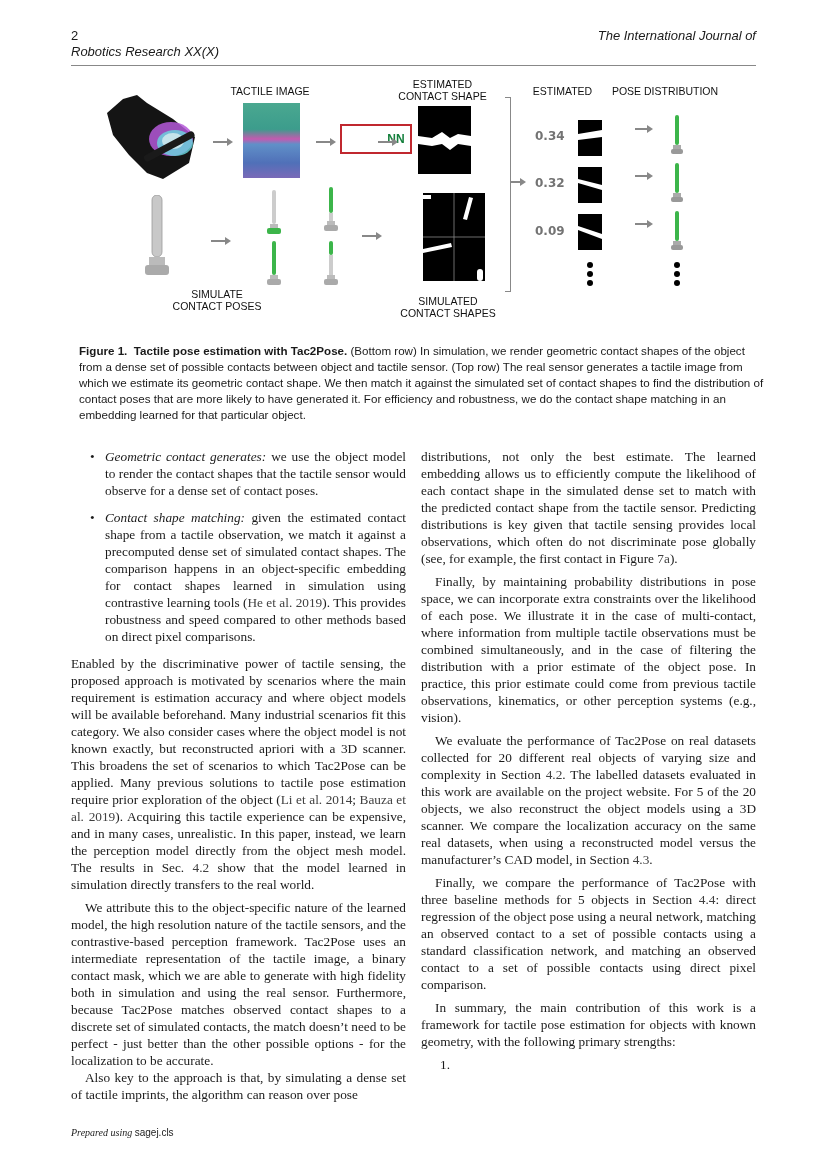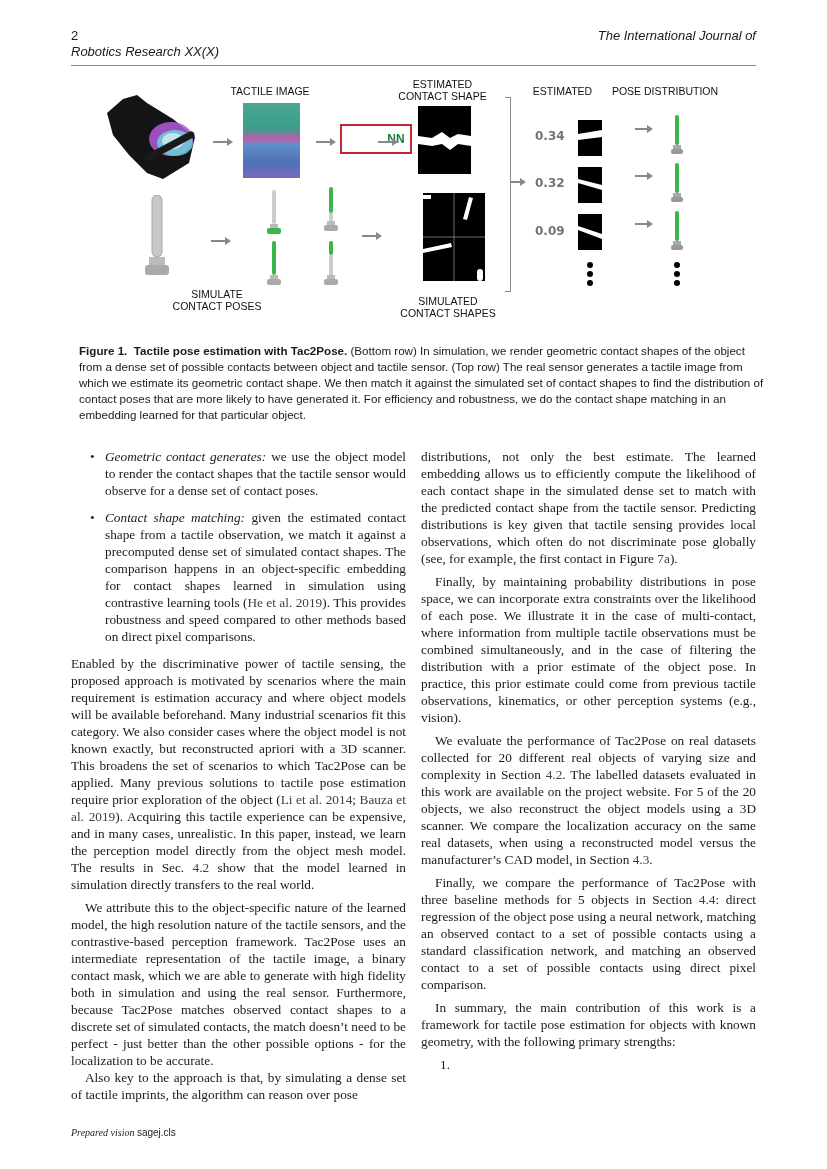--- a/index.html
+++ b/index.html
@@ -201,14 +201,14 @@
   <p class="indent">
     <span>Finally, we compare the performance of Tac2Pose with three baseline methods for 5 objects in Section </span><span class="ref">4.4</span><span>: direct regression of the object pose using a neural network, matching an observed contact to a set of possible contacts using a standard classification network, and matching an observed contact to a set of possible contacts using direct pixel comparison.</span>
   </p>
   <p class="indent" style="">In summary, the main contribution of this work is a framework for tactile pose estimation for objects with known geometry, with the following primary strengths:</p>
   <p class="enum">
     <span class="emark">1.</span>
   </p>
 </div>
 
 <div class="footer">
-  <span>Prepared vision </span><span class="cls">sagej.cls</span>
+  <span>Prepared using </span><span class="cls">sagej.cls</span>
 </div>
 
 </body></html>

